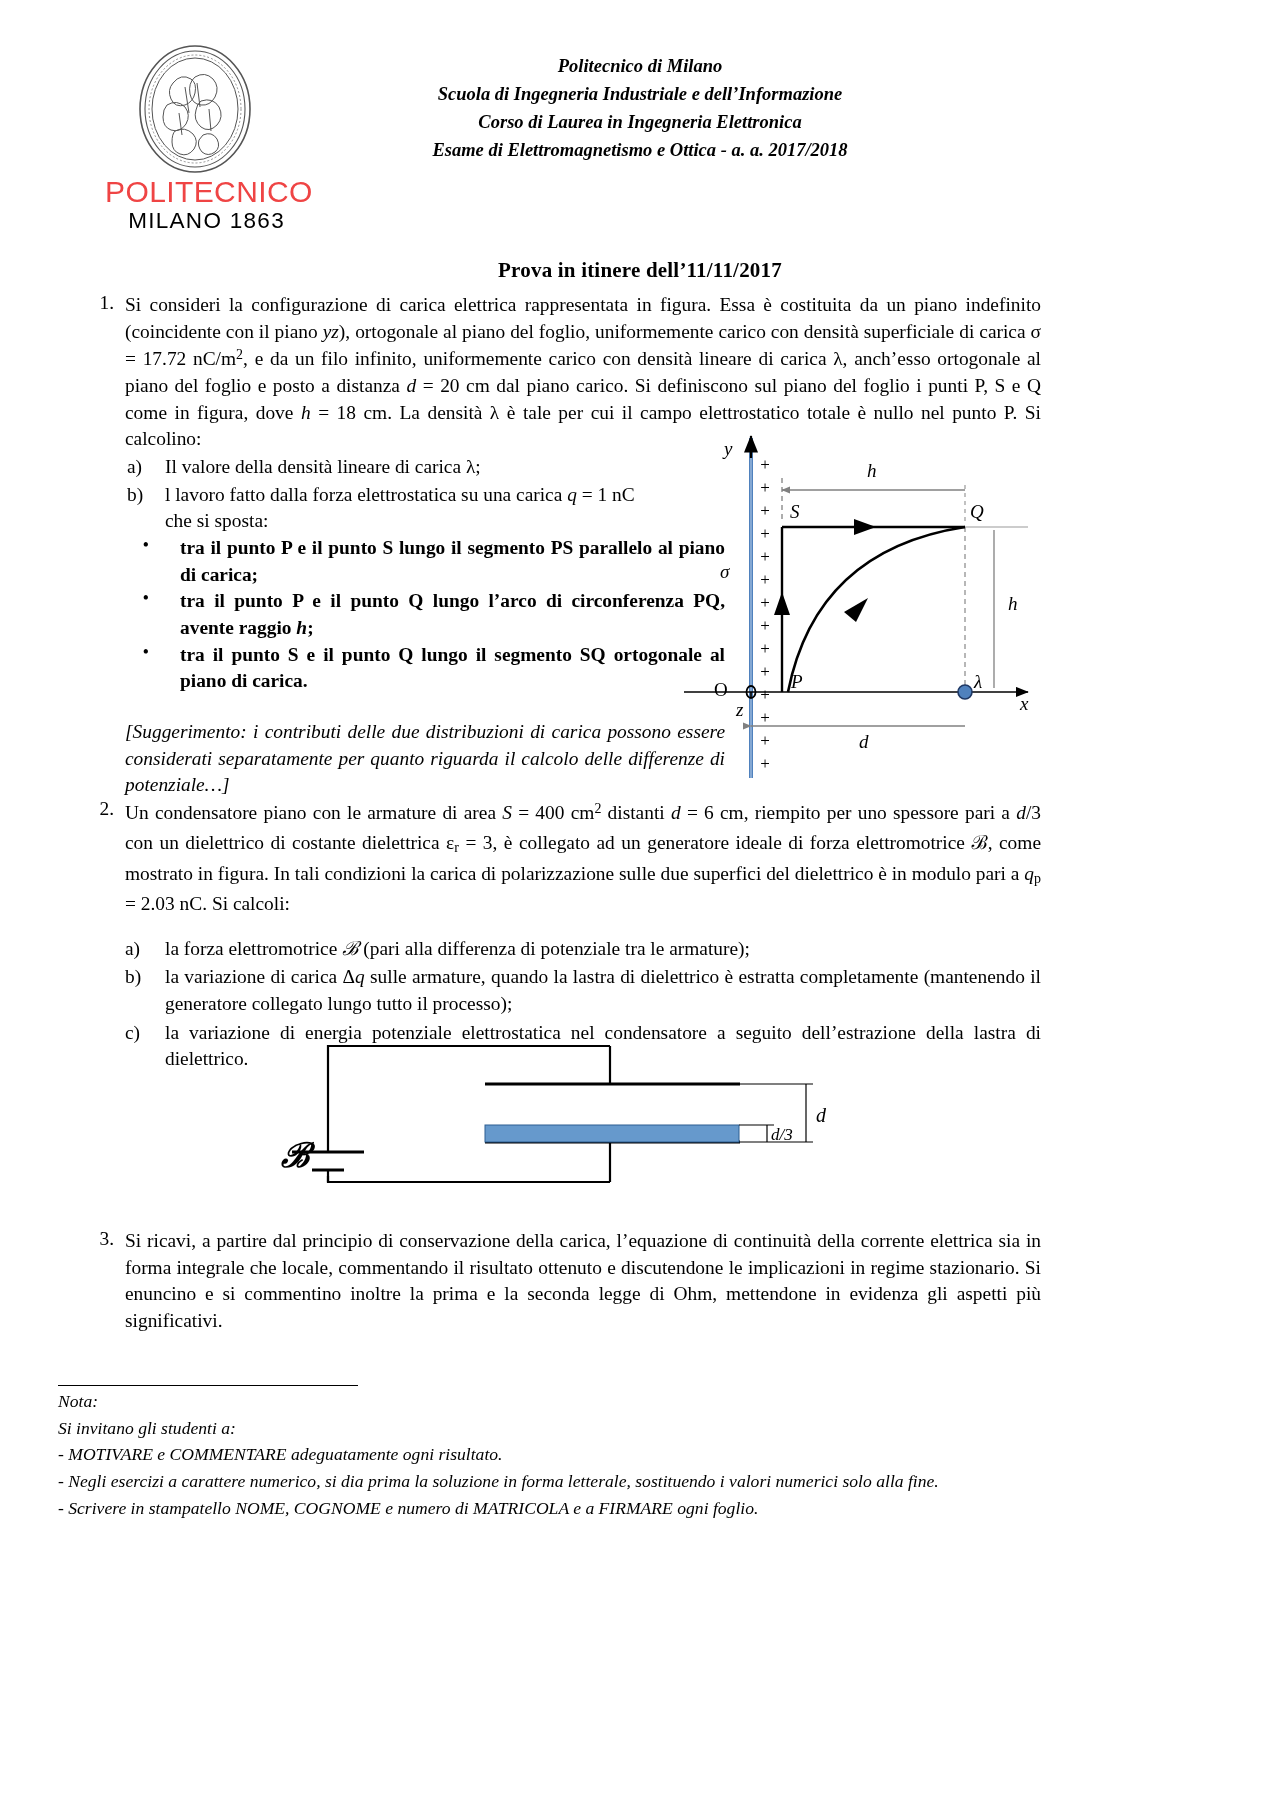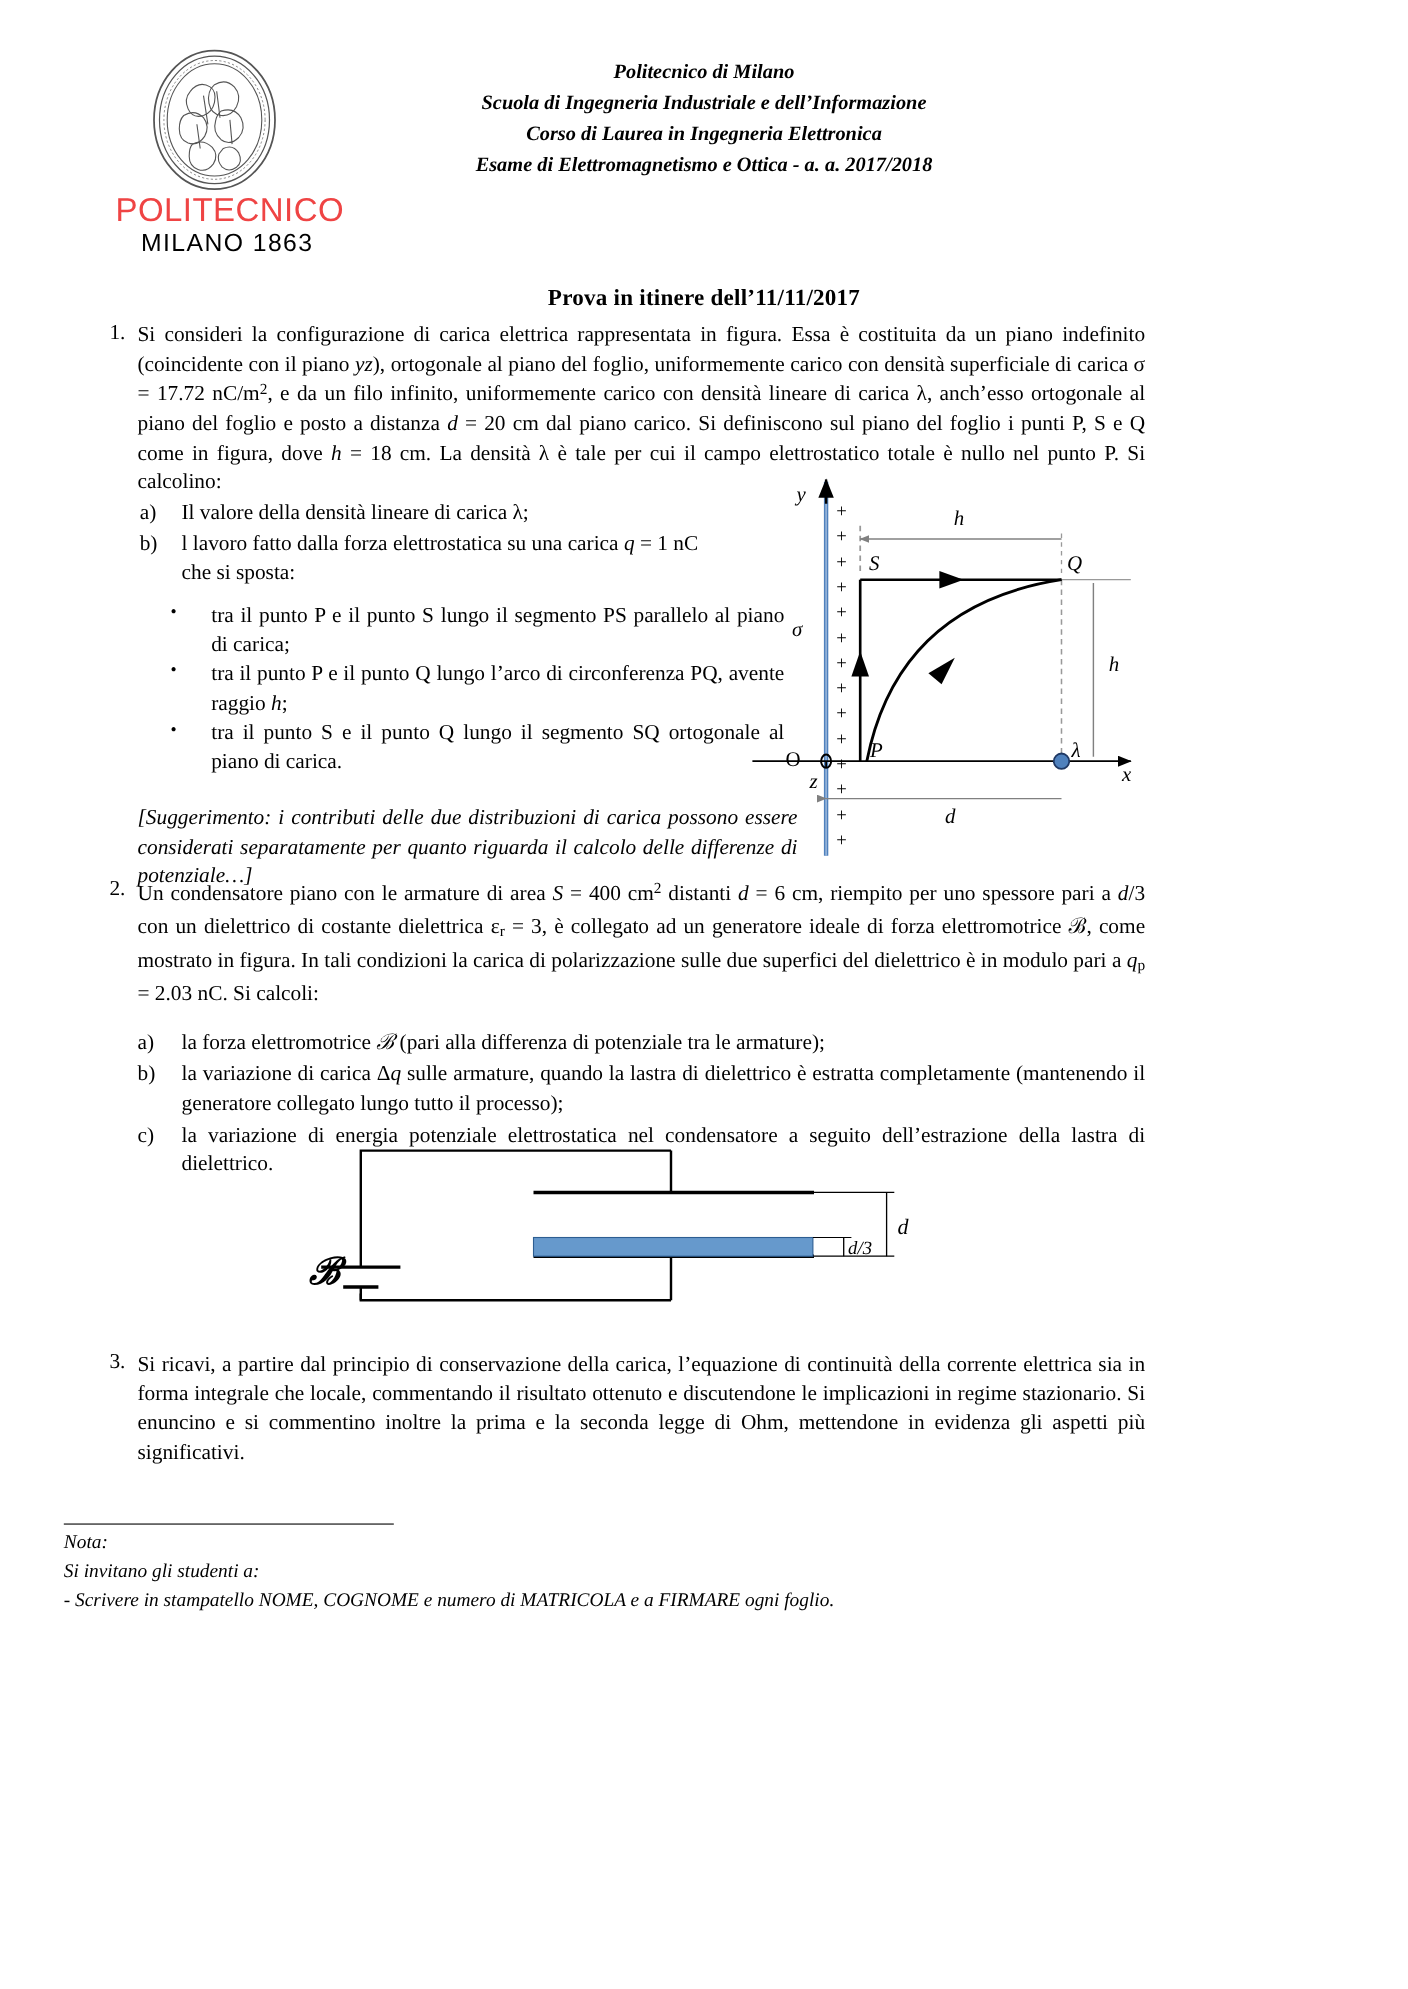--- a/index.html
+++ b/index.html
@@ -51,21 +51,21 @@
   }
   .just { text-align:justify; }
 
   #ex1 { left:125px; top:292px; width:916px; }
   #ex1-num { left:88px; top:292px; width:26px; }
 
   .sub-list { margin:0; padding:0; list-style:none; }
   .sub-item { position:relative; padding-left:40px; margin-top:1px; }
   .sub-item .lab { position:absolute; left:2px; top:0; width:28px; }
 
-  .bullets { margin:12px; padding:0; list-style:none; }
+  .bullets { margin:0; padding:0; list-style:none;font-weight:bold; }
   .bullet { position:relative; padding-left:55px; }
   .bullet::before {
     content:"\2022"; position:absolute; left:18px; top:-1px;
     font-size:16px;
   }
 
   .hint { font-style:italic; text-align:justify;margin-top:24px; }
 
   
   #fig1 { position:absolute; left:676px; top:430px; width:370px; height:352px; }
@@ -308,16 +308,18 @@
 
   <div class="num" id="ex3-num">3.</div>
   <div class="ex" id="ex3">
     <div class="just">Si ricavi, a partire dal principio di conservazione della carica,  l’equazione di continuità della corrente elettrica sia in forma integrale che locale, commentando il risultato ottenuto e discutendone le implicazioni in regime stazionario. Si enuncino e si commentino inoltre la prima e la seconda legge di Ohm, mettendone in evidenza gli aspetti più significativi.</div>
   </div>
 
   <div class="footer">
     <div class="footer-rule"></div>
     <div class="nota">Nota:</div>
     <div>Si invitano gli studenti a:</div>
+    <div>- MOTIVARE e COMMENTARE adeguatamente ogni risultato.</div>
+    <div>- Negli esercizi a carattere numerico, si dia prima la soluzione in forma letterale, sostituendo i valori numerici solo alla fine.</div>
     <div>- Scrivere in stampatello NOME, COGNOME e numero di MATRICOLA e a FIRMARE ogni foglio.</div>
   </div>
 
 </div>
 
 </body></html>

